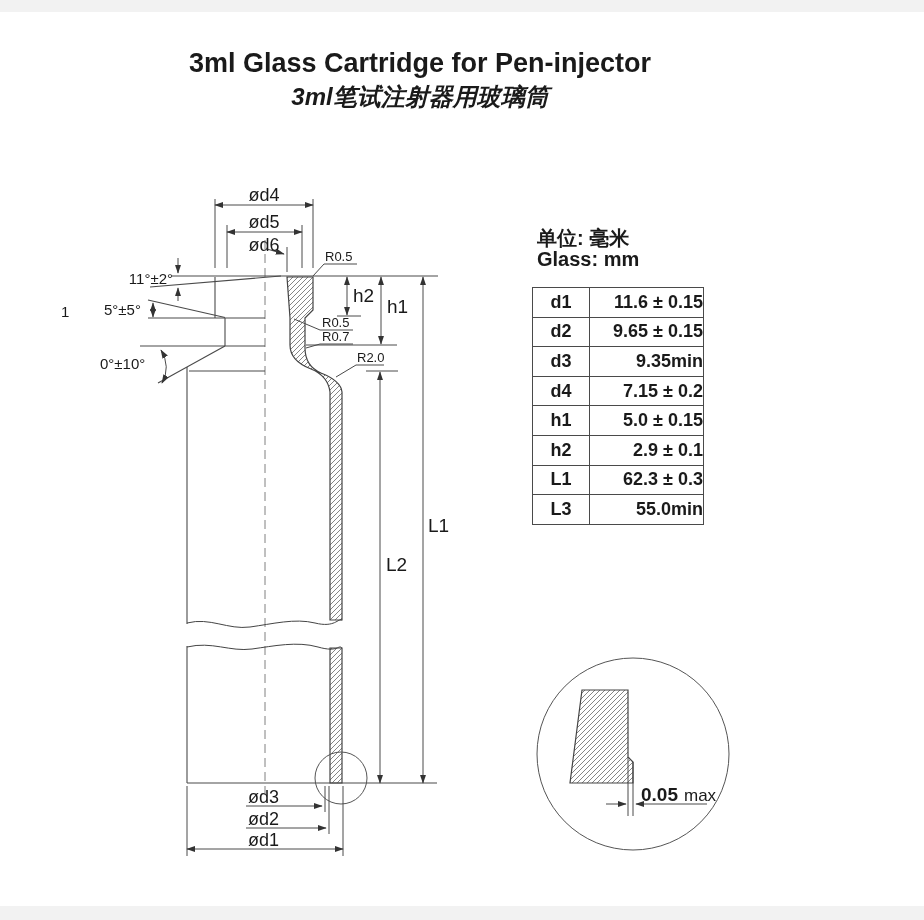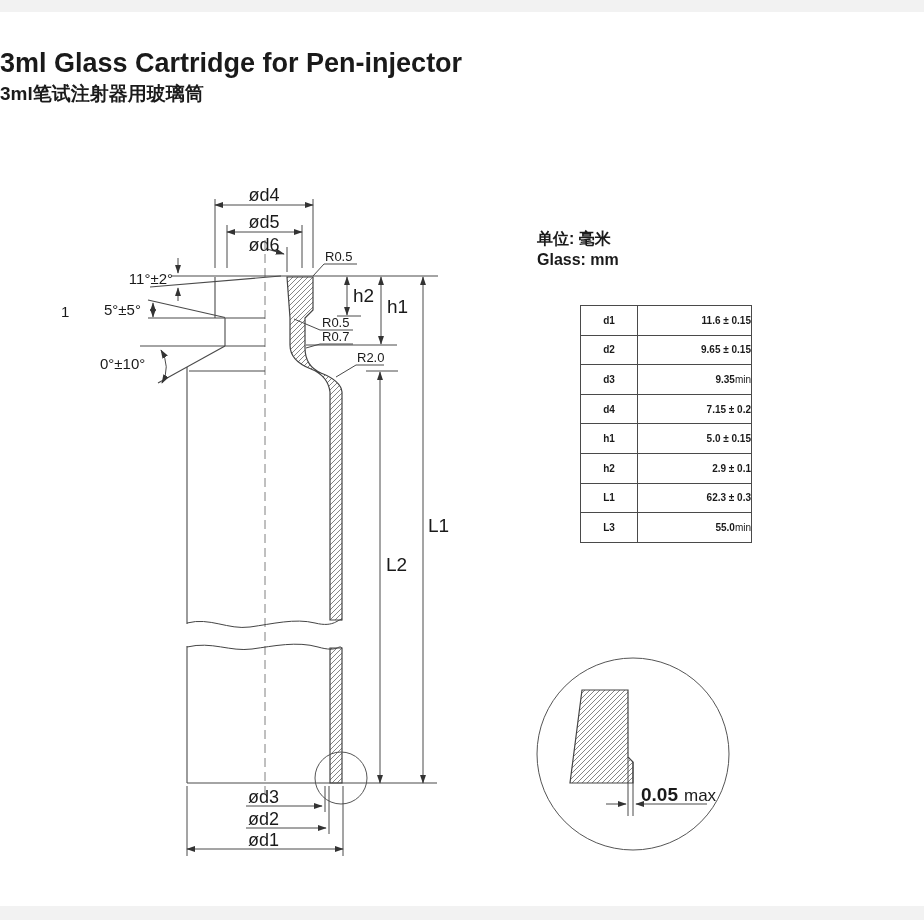--- a/index.html
+++ b/index.html
@@ -1,28 +1,28 @@
 <!DOCTYPE html>
 <html><head>
 <meta charset="utf-8">
 <style>
   html,body{margin:0;padding:0;background:#fff;}
   #stage{position:relative;width:924px;height:920px;background:#ffffff;overflow:hidden;
          font-family:"Liberation Sans",sans-serif;color:#1a1a1a;}
   .edge-strip{position:absolute;left:0;width:924px;background:#f2f2f2;}
-  .titles{position:absolute;left:0;top:48px;width:840px;}
+  .titles{position:absolute;left:0;top:48px;width:840px;text-align:center;}
   .title-en{font-size:27px;font-weight:bold;letter-spacing:0px;}
-  .title-cn{font-size:19px;font-weight:bold;margin-top:2px;}
-  .unit-block{position:absolute;left:537px;top:228px;font-weight:bold;font-size:16px;line-height:21px;}
-  table.spec{position:absolute;left:532px;top:305px;border-collapse:collapse;
-             font-size:10px;font-weight:bold;margin-left:48px;}
+  .title-cn{font-size:24px;font-weight:bold;margin-top:2px;font-style:italic;}
+  .unit-block{position:absolute;left:537px;top:228px;font-weight:bold;font-size:20px;line-height:21px;}
+  table.spec{position:absolute;left:532px;top:287px;border-collapse:collapse;
+             font-size:18px;font-weight:bold;}
   table.spec td{border:1.4px solid #4a4a4a;height:28.6px;padding:0;}
   td.k{width:56px;text-align:center;}
   td.v{width:113px;text-align:right;padding-left:20px;}
-  td.v .sfx{font-weight:normal;}
+  td.v .sfx{font-weight:bold;}
   svg{position:absolute;left:0;top:0;}
   svg text{fill:#1a1a1a;}
   .lbl{font-size:18px;}
   .dimlbl{font-size:19px;}
   .rlbl{font-size:13px;}
   .alb{font-size:15px;}
   .dvb{font-size:19px;font-weight:bold;}
   .dvn{font-size:17px;}
 </style>
 </head>

